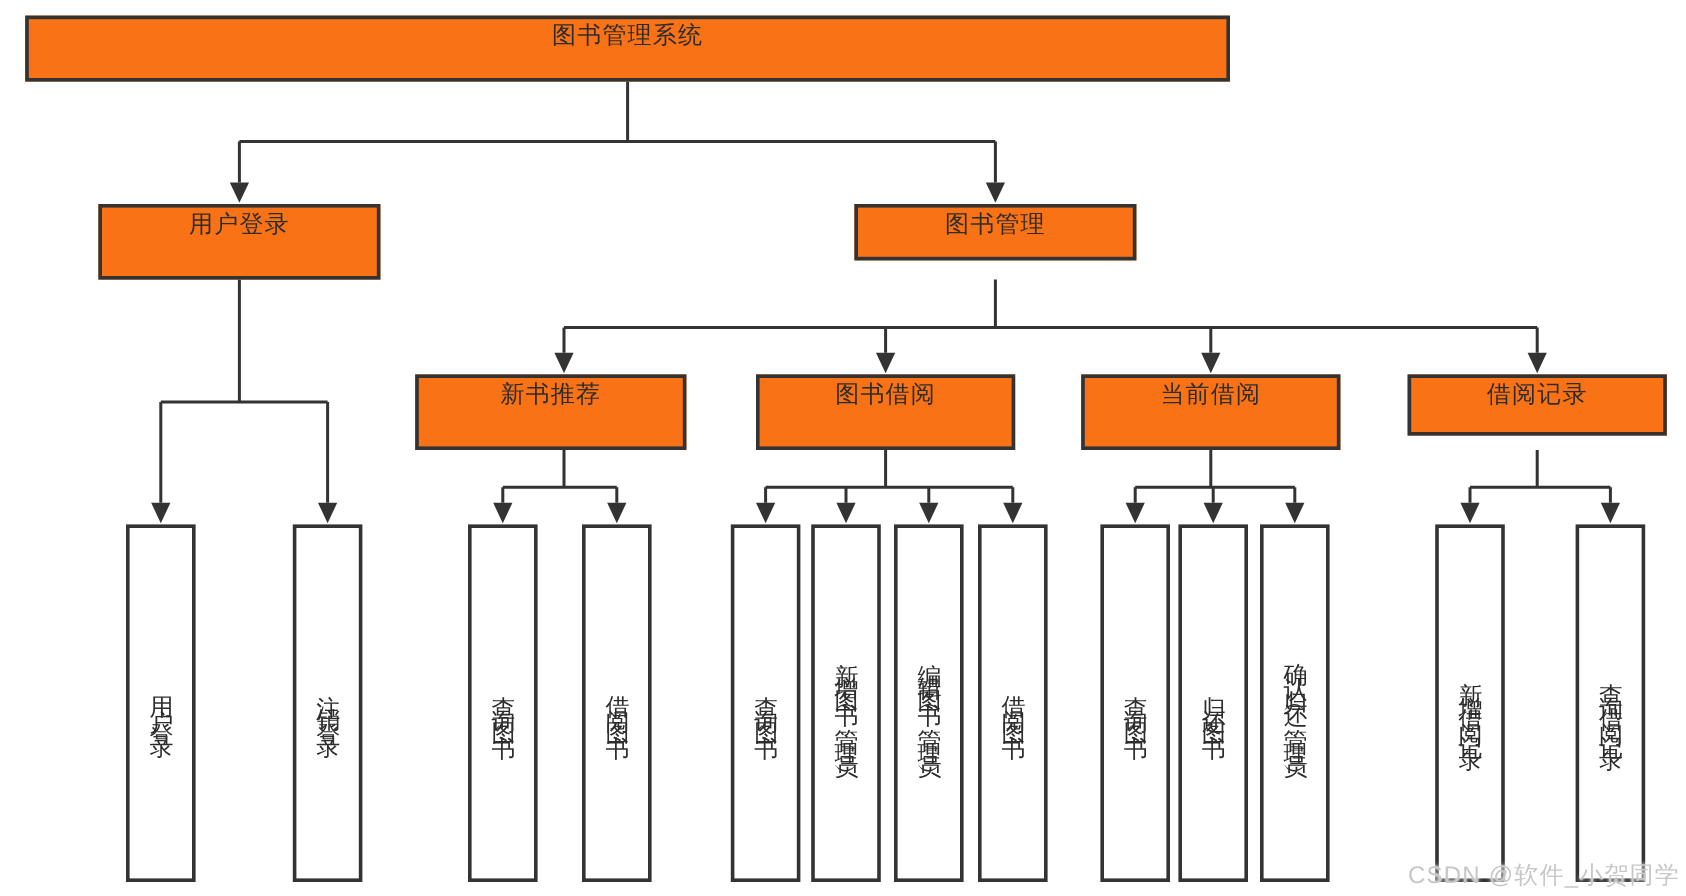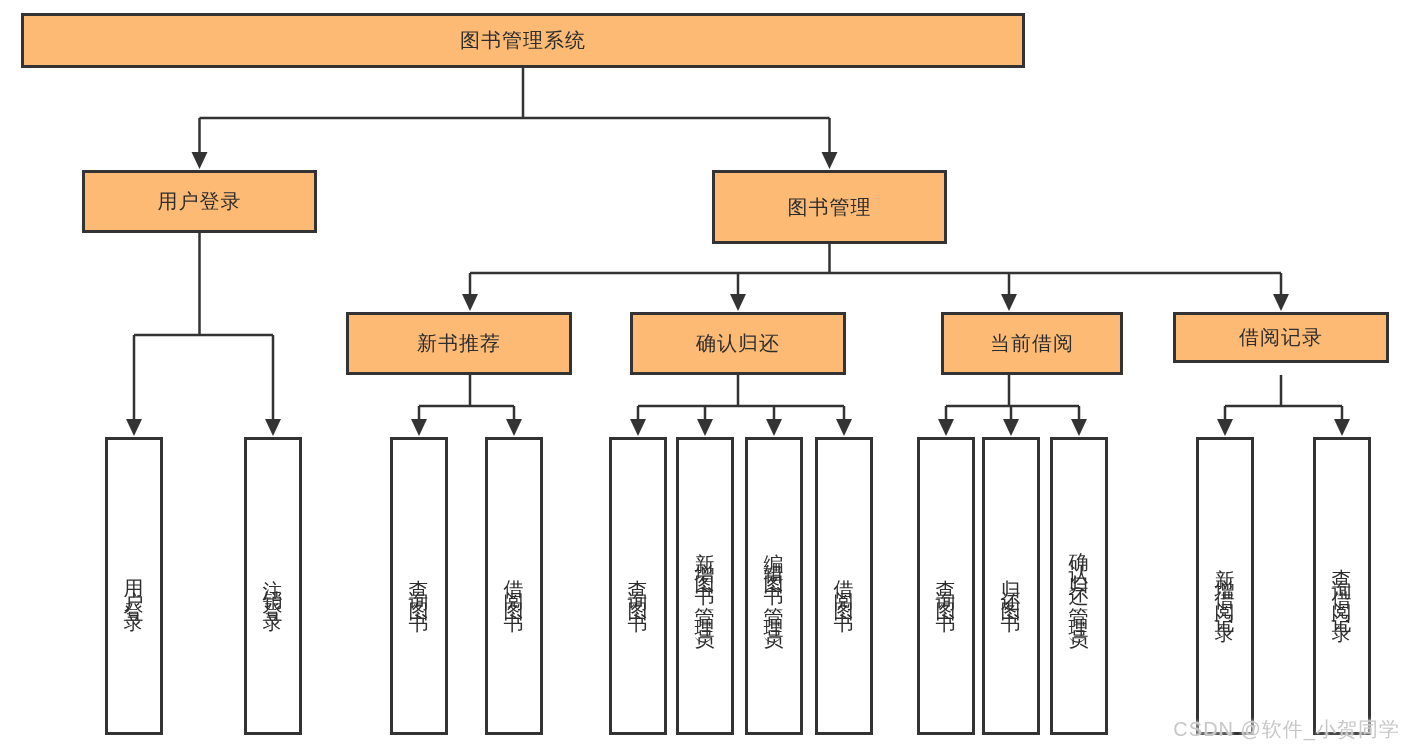--- a/index.html
+++ b/index.html
@@ -14,23 +14,23 @@
   #connectors {
     position: absolute;
     left: 0; top: 0;
     width: 1405px; height: 747px;
     z-index: 1;
   }
   .hbox {
     position: absolute;
     box-sizing: border-box;
     border: 3px solid #333333;
-    background: #fdba74;
+    background: #f97316;
     display: flex;
-    align-items: center;
+    align-items: flex-start;
     justify-content: center;
     z-index: 2;
   }
   .hbox span {
     font-size: 20px;
     color: #2d2d2d;
     letter-spacing: 1px;
     white-space: nowrap;
   }
   .vbox {
@@ -50,24 +50,24 @@
     writing-mode: vertical-rl;
     text-orientation: mixed;
     font-size: 20px;
     line-height: 1;
     letter-spacing: 11px;
     color: #2d2d2d;
   }
   
   .b-root { left: 21px;  top: 13px;  width: 1004px; height: 55px; }
   .b-user { left: 82px;  top: 170px; width: 235px;  height: 63px; }
-  .b-book { left: 712px; top: 170px; width: 235px;  height: 74px; }
+  .b-book { left: 712px; top: 170px; width: 235px;  height: 47px; }
   .b-sec0 { left: 346px;  top: 312px; width: 226px; height: 63px; }
   .b-sec1 { left: 630px;  top: 312px; width: 216px; height: 63px; }
-  .b-sec2 { left: 901px;  top: 312px; width: 182px; height: 63px; margin-left: 40px; }
+  .b-sec2 { left: 901px;  top: 312px; width: 216px; height: 63px; }
   .b-sec3 { left: 1173px; top: 312px; width: 216px; height: 51px; }
   
   .l-u0 { left: 105px; }  .l-u1 { left: 244px; }
   .l-s00 { left: 390px; } .l-s01 { left: 485px; }
   .l-s10 { left: 609px; } .l-s11 { left: 676px; } .l-s12 { left: 745px; } .l-s13 { left: 815px; }
   .l-s20 { left: 917px; } .l-s21 { left: 982px; } .l-s22 { left: 1050px; }
   .l-s30 { left: 1196px; } .l-s31 { left: 1313px; }
   #watermark {
     position: absolute;
     right: 5px;
@@ -133,21 +133,21 @@
     <span>用户登录</span>
   </div>
   <div class="hbox b-book">
     <span>图书管理</span>
   </div>
 
   <div class="hbox b-sec0">
     <span>新书推荐</span>
   </div>
   <div class="hbox b-sec1">
-    <span>确认归还</span>
+    <span>图书借阅</span>
   </div>
   <div class="hbox b-sec2">
     <span>当前借阅</span>
   </div>
   <div class="hbox b-sec3">
     <span>借阅记录</span>
   </div>
 
   <div class="vbox l-u0">
     <span>用户登录</span>

